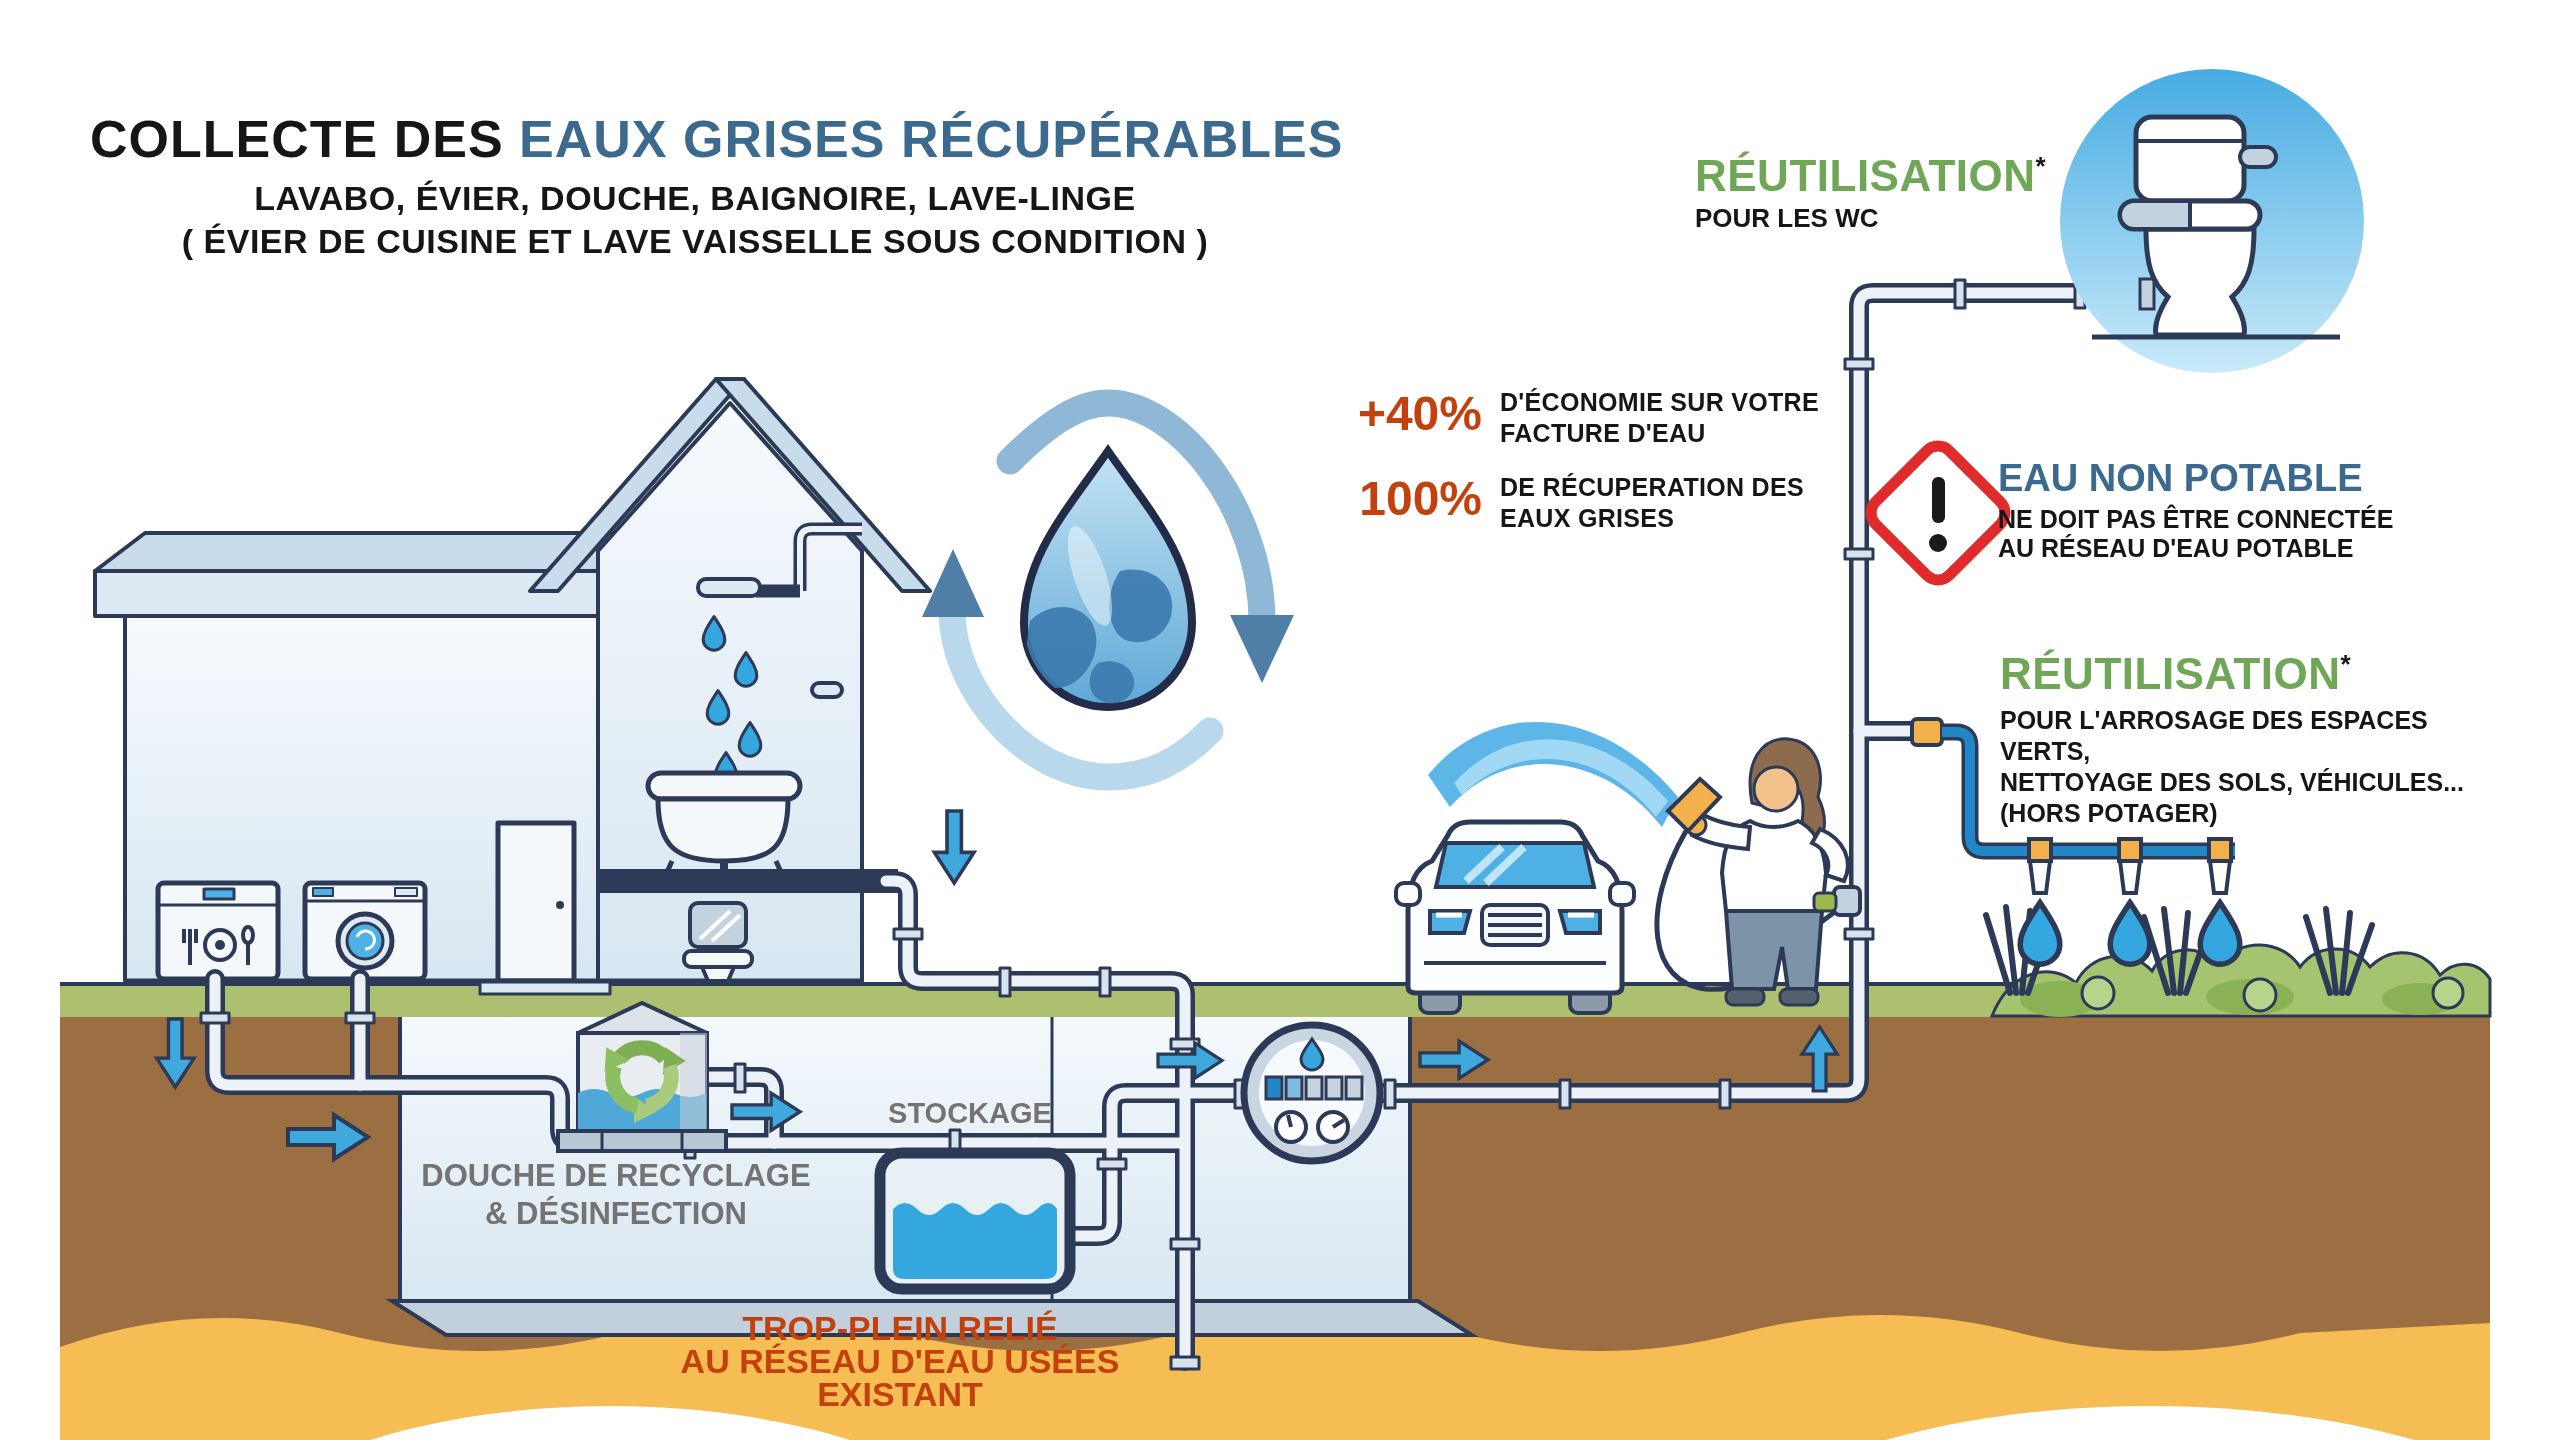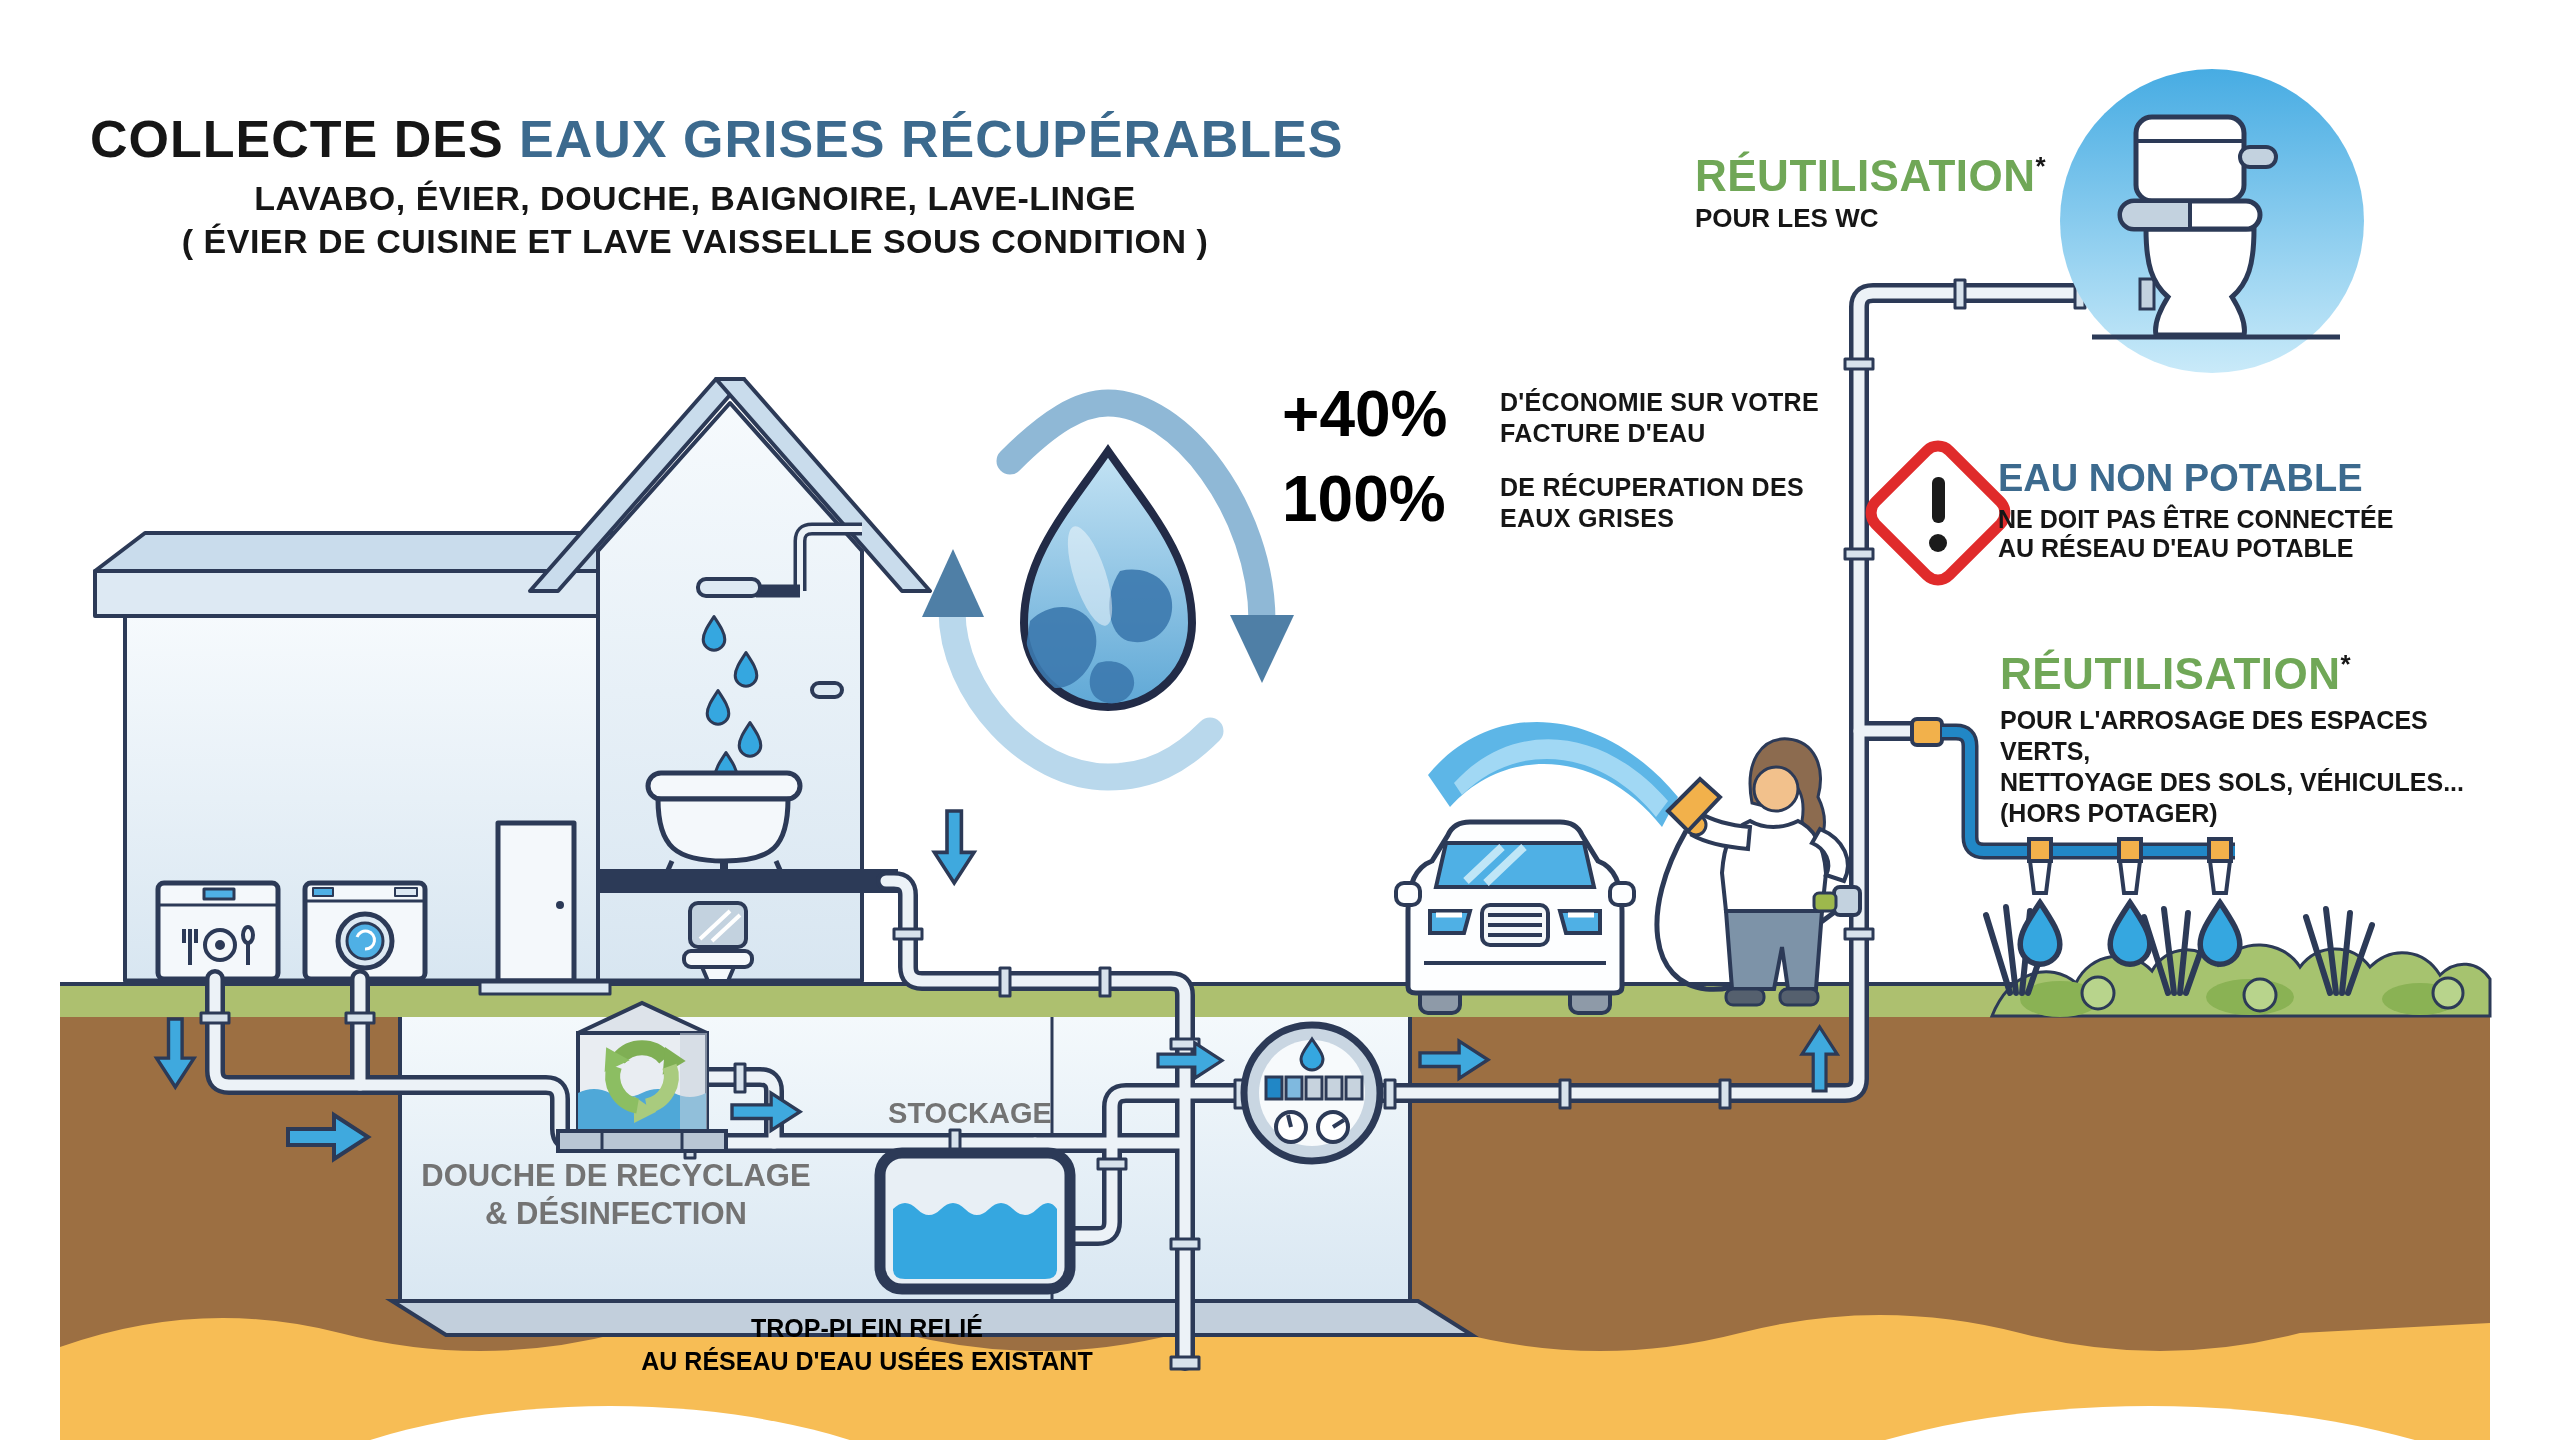--- a/index.html
+++ b/index.html
@@ -12,29 +12,29 @@
   .title-l1{font-size:52px;font-weight:800;letter-spacing:1px;white-space:nowrap;}
   .title-accent{color:#3C6A8E;}
   .title-l2{font-size:34px;font-weight:800;margin-top:10px;letter-spacing:.5px;}
   .title-l3{font-size:34px;font-weight:800;margin-top:4px;letter-spacing:.5px;}
   .reuse{text-align:left;}
   .reuse-title{font-size:44px;font-weight:800;color:#70A757;letter-spacing:.5px;white-space:nowrap;}
   .reuse-title sup{color:#161616;font-size:26px;}
   .reuse-sub{font-size:26px;font-weight:800;margin-top:2px;}
   .reuse-lines{font-size:25px;font-weight:800;line-height:31px;margin-top:6px;}
   .stat-row{position:absolute;left:1282px;display:flex;}
-  .stat-value{width:200px;font-size:64px;line-height:62px;font-weight:800;color:#000000;white-space:nowrap;}
+  .stat-value{width:200px;text-align:right;font-size:48px;line-height:62px;font-weight:800;color:#c2410c;white-space:nowrap;}
   .stat-label{padding-left:18px;padding-top:4px;font-size:25px;line-height:31px;font-weight:800;letter-spacing:.3px;white-space:nowrap;}
   .warn-title{left:1998px;top:426px;font-size:38px;font-weight:800;color:#3C6A8E;white-space:nowrap;}
   .warn-line{font-size:25px;font-weight:800;white-space:nowrap;}
   .lbl{font-weight:800;color:#737373;text-align:center;}
   .lbl-stockage{left:888px;top:1066px;width:164px;font-size:29px;}
   .lbl-recycle{left:420px;top:1126px;width:392px;font-size:31px;line-height:38px;}
   .lbl-pump{left:1100px;top:1120px;width:324px;font-size:27px;line-height:33px;}
-  .lbl-overflow{left:607px;top:1281px;width:520px;font-size:25px;line-height:33px;color:#000000;}
+  .lbl-overflow{left:640px;top:1281px;width:520px;font-size:34px;line-height:33px;color:#c2410c;}
   .footnote{right:14px;bottom:16px;transform-origin:100% 100%;transform:rotate(-90deg);
             font-size:21px;font-style:italic;font-weight:700;color:#3a3a3a;letter-spacing:.5px;white-space:nowrap;}
 </style>
 </head>
 <body>
 
 <div class="canvas">
 
   <svg class="scene" viewBox="0 0 2560 1440">
     <defs>

